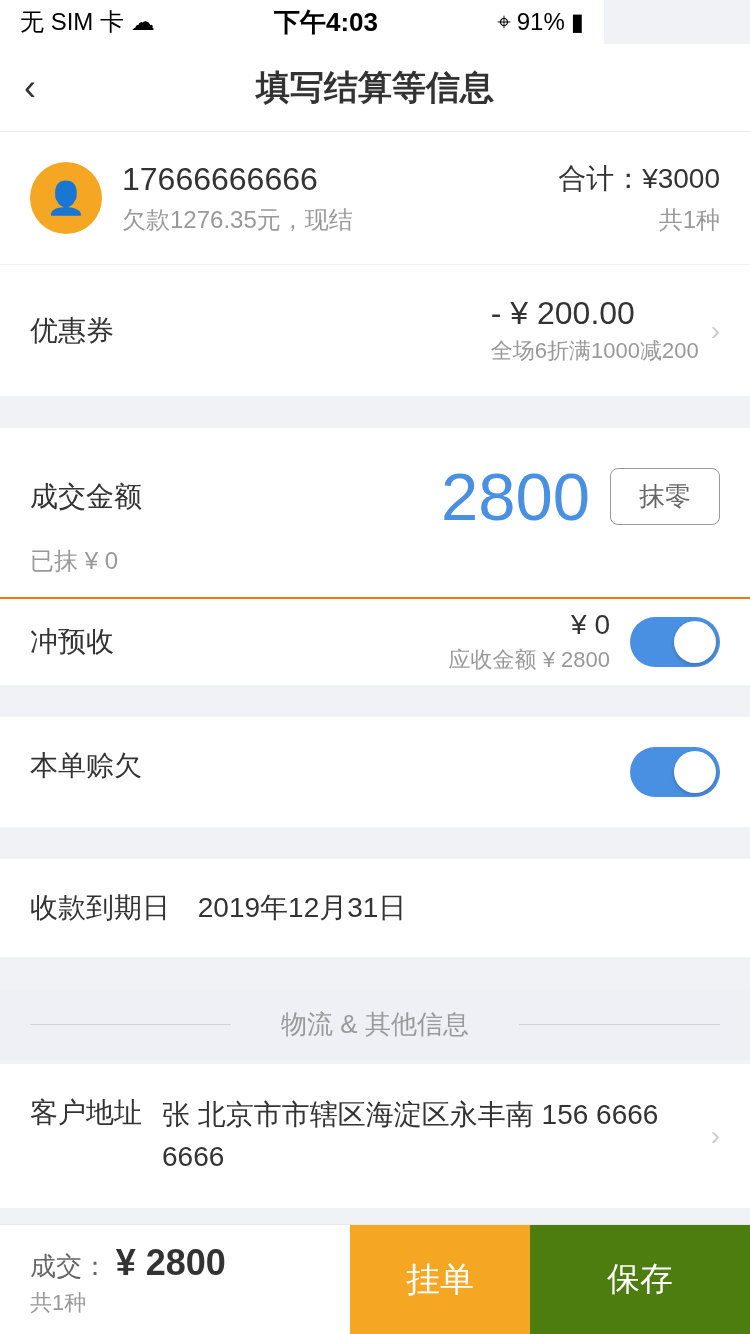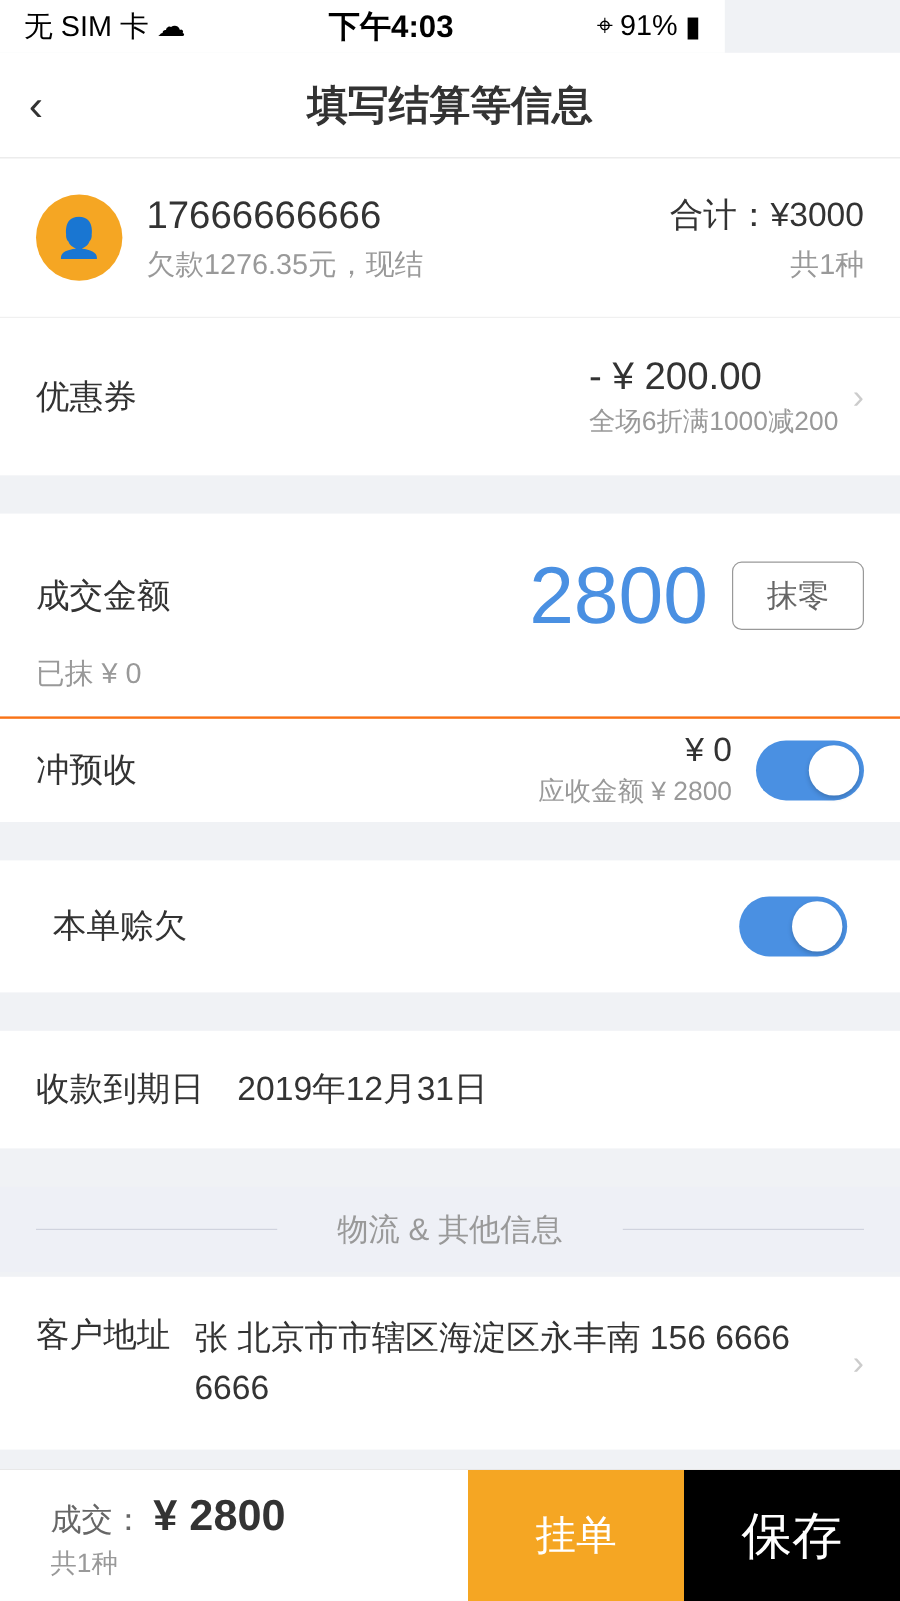--- a/index.html
+++ b/index.html
@@ -162,23 +162,23 @@
       width: 42px; height: 42px;
       border-radius: 50%;
       background: #fff;
       box-shadow: 0 2px 4px rgba(0,0,0,0.2);
     }
 
     
     .debt-row {
       background: #fff;
       display: flex;
-      align-items: center;
-      justify-content: space-between;
-      padding: 30px 44px;
+      align-items: flex-start;
+      justify-content: space-between;
+      padding: 30px 30px;
     }
     .debt-label { font-size: 28px; color: #333; }
 
     
     .duedate-row {
       background: #fff;
       padding: 30px 30px;
       font-size: 28px;
       color: #333;
     }
@@ -221,38 +221,38 @@
       bottom: 0;
       width: 750px;
       height: 110px;
       background: #fff;
       display: flex;
       align-items: center;
       border-top: 1px solid #e8e8e8;
     }
     .bottom-summary {
       flex: 1;
-      padding: 0 42px;
+      padding: 0 30px;
     }
     .bottom-summary .deal { font-size: 26px; color: #666; }
     .bottom-summary .deal-amount { font-size: 36px; font-weight: 600; color: #333; }
     .bottom-summary .deal-count { font-size: 22px; color: #999; margin-top: 4px; }
     .btn-hold {
       width: 180px;
       height: 110px;
       background: #f5a623;
       display: flex; align-items: center; justify-content: center;
       font-size: 34px; color: #fff; font-weight: 500; cursor: pointer;
     }
     .btn-save {
-      width: 180px;
+      width: 220px;
       height: 110px;
-      background: #000000;
+      background: #4d7c0f;
       display: flex; align-items: center; justify-content: center;
-      font-size: 42px; color: #fff; font-weight: 500; cursor: pointer;
+      font-size: 33px; color: #fff; font-weight: 500; cursor: pointer;
     }
 
     .gray-bg { background: #f0f2f5; height: 200px; }
   </style>
 </head>
 <body>
 
 <div class="status-bar">
   <div class="status-bar-left">
     <span>无 SIM 卡 ☁</span>

